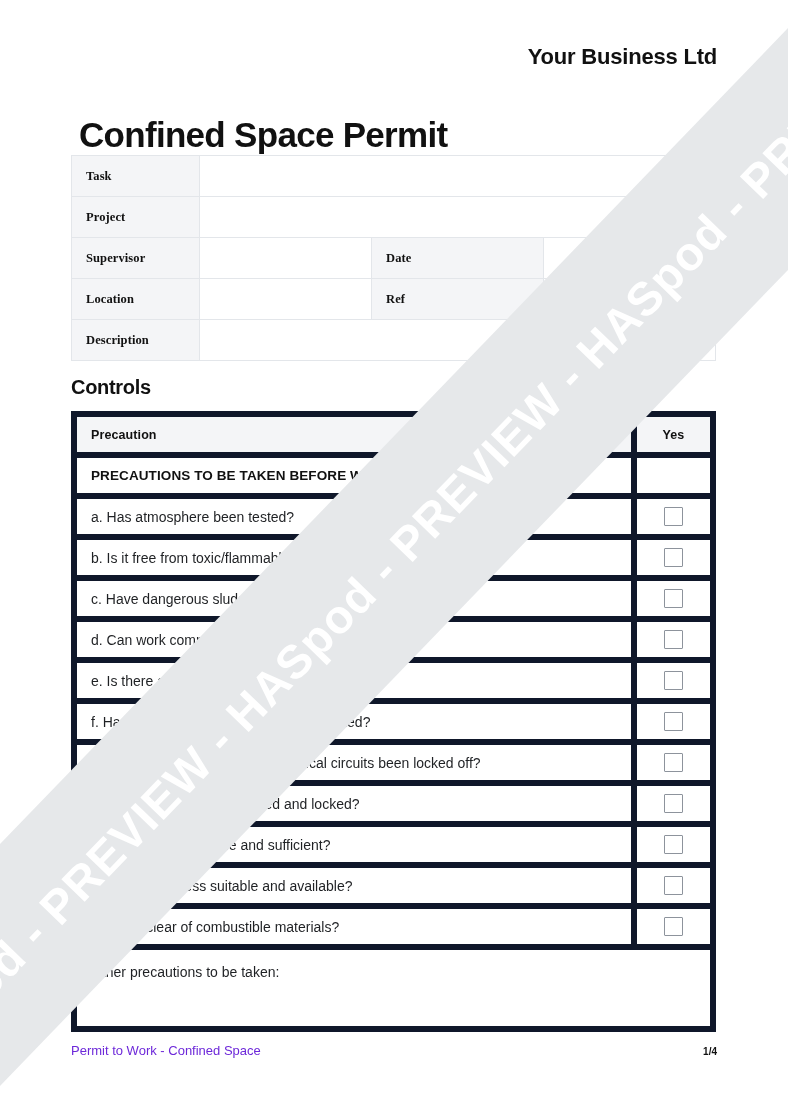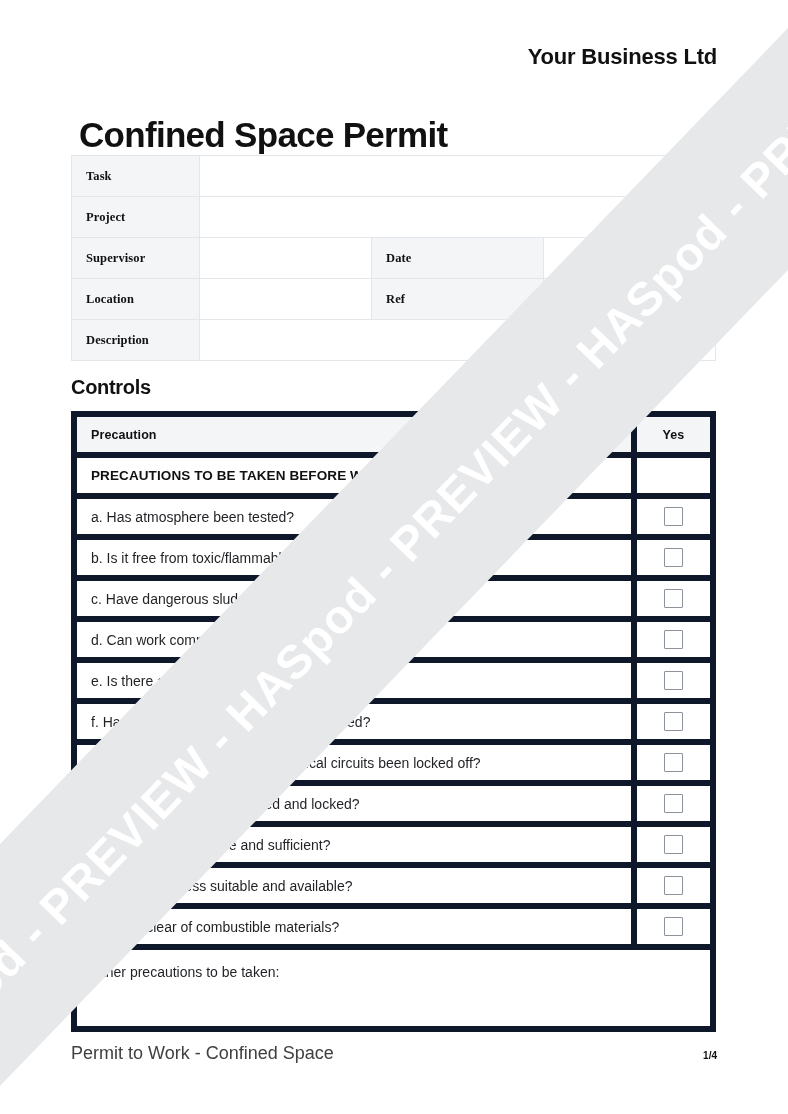--- a/index.html
+++ b/index.html
@@ -191,22 +191,22 @@
   .footer {
     position: absolute;
     left: 71px;
     right: 71px;
     top: 1043px;
     display: flex;
     justify-content: space-between;
     align-items: baseline;
   }
   .footer-left {
-    font-size: 18px;
-    color: #404040;
+    font-size: 13px;
+    color: #6d28d9;
   }
   .footer-right {
     font-size: 10px;
     font-weight: 700;
     color: #111111;
   }
 </style>
 </head>
 <body>
 

